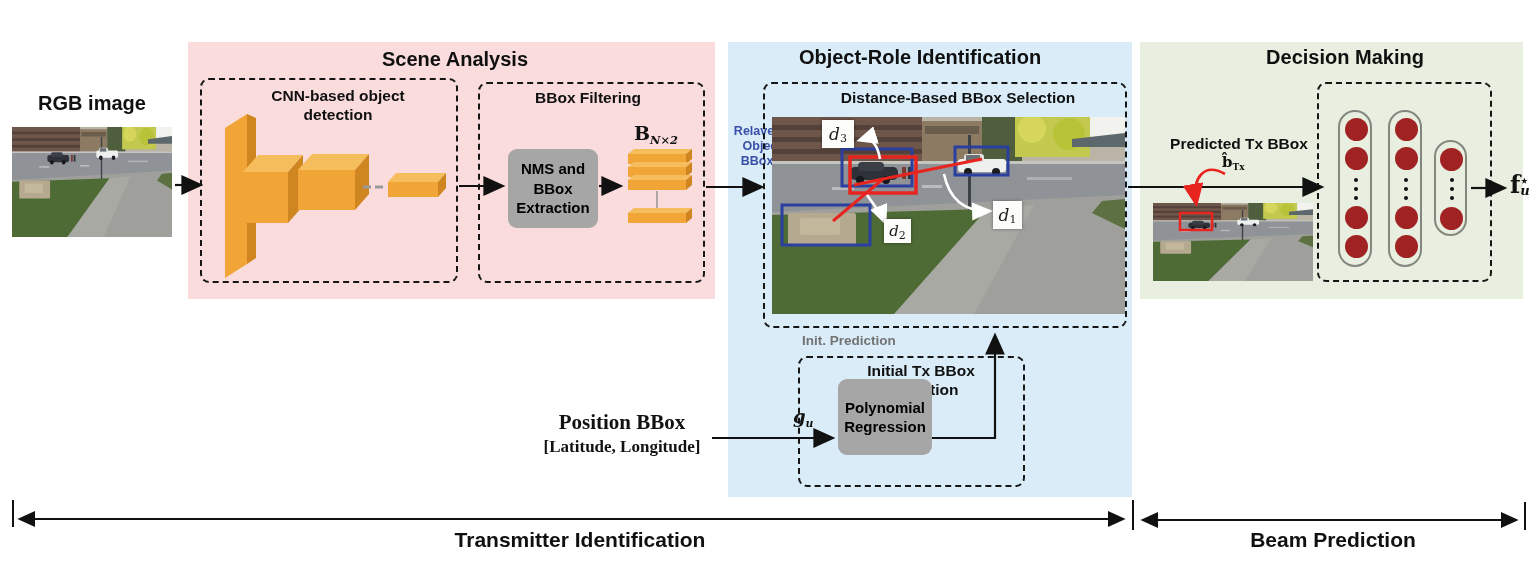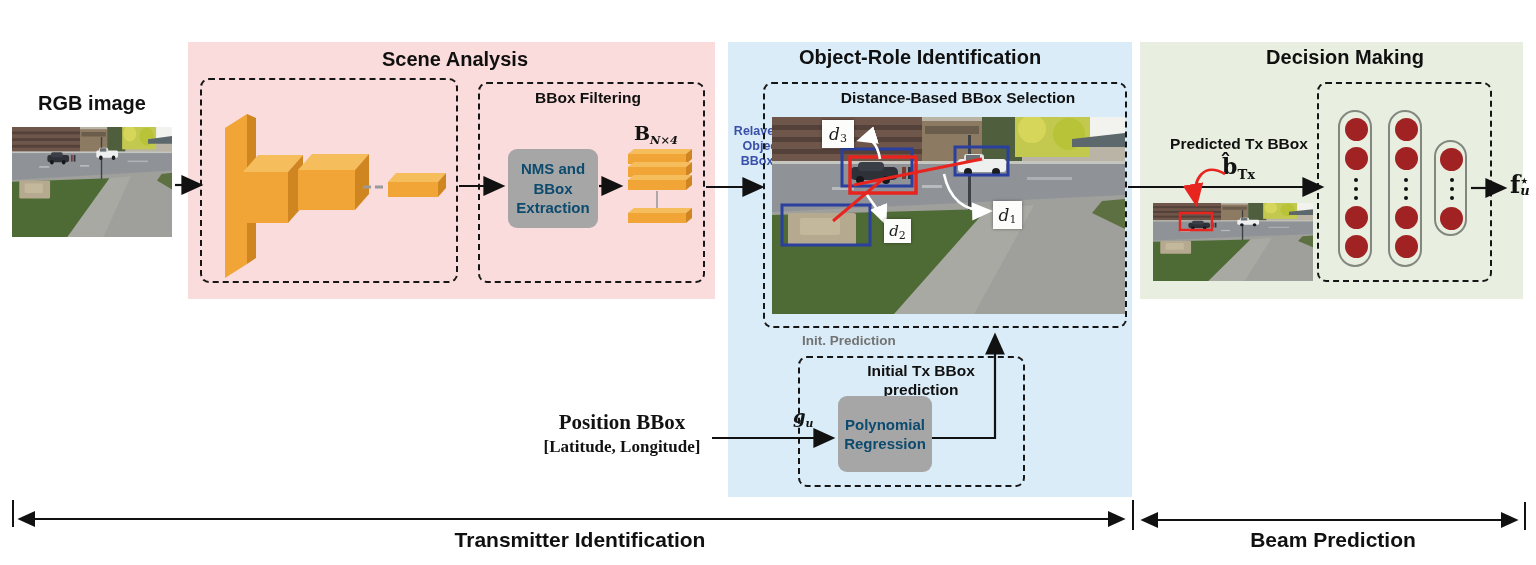--- a/index.html
+++ b/index.html
@@ -6,21 +6,21 @@
   html,body { background:#fff; }
   #canvas { position:relative; width:1536px; height:565px; background:#fff;
             font-family:"Liberation Sans", sans-serif; color:#121212; overflow:hidden; }
   .abs { position:absolute; }
   .region { position:absolute; top:42px; height:257px; }
   .sec-title { position:absolute; transform:translateX(-50%); font-weight:bold;
                font-size:20px; white-space:nowrap; color:#101010; }
   .box-title { position:absolute; transform:translateX(-50%); font-weight:bold;
                font-size:15.5px; line-height:1.25; text-align:center; color:#101010; }
   .dashed { position:absolute; border:2px dashed #161616; border-radius:9px; }
-  .gray-box { position:absolute; background:#a6a6a6; border-radius:9px; color:#0c4a6e;
+  .gray-box { position:absolute; background:#a6a6a6; border-radius:9px; color:#000000;
               font-weight:bold; font-size:15px; line-height:1.3; text-align:center;
               display:flex; flex-direction:column; align-items:center; justify-content:center; }
   .serifb { font-family:"Liberation Serif", serif; font-weight:bold; }
   .math  { font-family:"DejaVu Serif", serif; }
   .msub  { font-size:0.6em; font-style:italic; vertical-align:-0.35em; }
   .blue-note { position:absolute; color:#3a50a8; font-weight:bold; font-size:12.5px;
                line-height:1.2; text-align:center; }
   .blue-note span { display:block; }
   .red-note { position:absolute; color:#737373; font-weight:bold; font-size:13.5px; white-space:nowrap; }
   .d-label { position:absolute; background:#fcfcfa; color:#1c1c1c; font-family:"DejaVu Serif", serif;
@@ -90,20 +90,21 @@
   <div class="sec-title" style="left:455px; top:48px;">Scene Analysis</div>
   <div class="sec-title" style="left:920px; top:46px;">Object-Role Identification</div>
   <div class="sec-title" style="left:1345px; top:46px;">Decision Making</div>
 
   <div class="sec-title" style="left:92px; top:92px;">RGB image</div>
   <svg class="abs" style="left:12px; top:127px;" width="160" height="110">
     <use href="#scene" width="160" height="110"></use>
   </svg>
 
   <div class="dashed" style="left:200px; top:78px; width:258px; height:205px;"></div>
+  <div class="box-title" style="left:338px; top:86px; width:185px; transform:translateX(-50%);">CNN-based object detection</div>
   <svg class="abs" style="left:200px; top:78px;" width="258" height="205" viewBox="0 0 258 205">
     <polygon points="47,36 56,40 56,180 47,186" fill="#d08620"></polygon>
     <polygon points="25,50 47,36 47,186 25,200" fill="#f2a537"></polygon>
     <polygon points="43,94 58,77 103,77 88,94" fill="#f6bd5c"></polygon>
     <polygon points="88,94 103,77 103,128 88,145" fill="#d08620"></polygon>
     <rect x="43" y="94" width="45" height="51" fill="#f2a537"></rect>
     <polygon points="98,92 112,76 169,76 155,92" fill="#f6bd5c"></polygon>
     <polygon points="155,92 169,76 169,116 155,132" fill="#d08620"></polygon>
     <rect x="98" y="92" width="57" height="40" fill="#f2a537"></rect>
     <line x1="163" y1="109" x2="171" y2="109" stroke="#9a9a9a" stroke-width="3"></line>
@@ -114,21 +115,21 @@
   </svg>
 
   <div class="dashed" style="left:478px; top:82px; width:227px; height:201px;"></div>
   <div class="box-title" style="left:588px; top:88px;">BBox Filtering</div>
   <div class="gray-box" style="left:508px; top:149px; width:90px; height:79px;">
     <span>NMS and</span>
     <span>BBox</span>
     <span>Extraction</span>
   </div>
   <div class="abs math" style="left:634px; top:122px; font-size:19px; font-weight:bold;">
-    <span>B</span><span class="msub">N×4</span>
+    <span>B</span><span class="msub">N×2</span>
   </div>
   <svg class="abs" style="left:624px; top:146px;" width="76" height="84" viewBox="0 0 76 84">
     <g>
       <polygon points="4,8 10,3 68,3 62,8" fill="#f6bd5c"></polygon>
         <polygon points="62,8 68,3 68,13 62,18" fill="#d08620"></polygon>
         <rect x="4" y="8" width="58" height="10" fill="#f2a537"></rect>
       <polygon points="4,21 10,16 68,16 62,21" fill="#f6bd5c"></polygon>
         <polygon points="62,21 68,16 68,26 62,31" fill="#d08620"></polygon>
         <rect x="4" y="21" width="58" height="10" fill="#f2a537"></rect>
       <polygon points="4,34 10,29 68,29 62,34" fill="#f6bd5c"></polygon>
@@ -175,30 +176,30 @@
       <span class="sub">2</span>
   </div>
   <div class="d-label" style="left:993px; top:201px; width:29px; height:28px;">
     <span>d</span>
       <span class="sub">1</span>
   </div>
 
   <div class="red-note" style="left:802px; top:333px;">Init. Prediction</div>
   <div class="dashed" style="left:798px; top:356px; width:227px; height:131px;"></div>
   <div class="box-title" style="left:921px; top:361px; width:150px; transform:translateX(-50%);">Initial Tx BBox prediction</div>
-  <div class="gray-box" style="left:838px; top:396px; width:94px; height:76px; padding:0 6px;">Polynomial Regression</div>
+  <div class="gray-box" style="left:838px; top:379px; width:94px; height:76px; padding:0 6px;">Polynomial Regression</div>
 
   <div class="serifb" style="position:absolute; left:622px; top:410px; transform:translateX(-50%); font-size:21px; white-space:nowrap;">Position BBox</div>
   <div class="serifb" style="position:absolute; left:622px; top:437px; transform:translateX(-50%); font-size:17px; white-space:nowrap;">[Latitude, Longitude]</div>
   <div class="abs math" style="left:793px; top:406px; font-size:18px; font-weight:bold; font-style:italic;">
     <span>g</span><span class="msub" style="font-style:italic">u</span>
   </div>
 
   <div class="box-title" style="left:1239px; top:134px;">Predicted Tx BBox</div>
-  <div class="abs math" style="left:1222px; top:153px; font-size:22px; font-weight:bold;">
+  <div class="abs math" style="left:1222px; top:153px; font-size:15px; font-weight:bold;">
     <span>b̂</span><span class="msub" style="font-style:normal">Tx</span>
   </div>
   <svg class="abs" style="left:1153px; top:203px;" width="160" height="78" viewBox="0 0 160 78">
     <use href="#scene" width="160" height="78"></use>
     <rect x="27" y="10" width="32" height="17" fill="none" stroke="#e8241f" stroke-width="2.5"></rect>
   </svg>
 
   <div class="dashed" style="left:1317px; top:82px; width:175px; height:200px;"></div>
   <div class="nn-col" style="left:1338px; top:110px; width:34px; height:157px;">
     <i class="nd" style="top:6px"></i>

